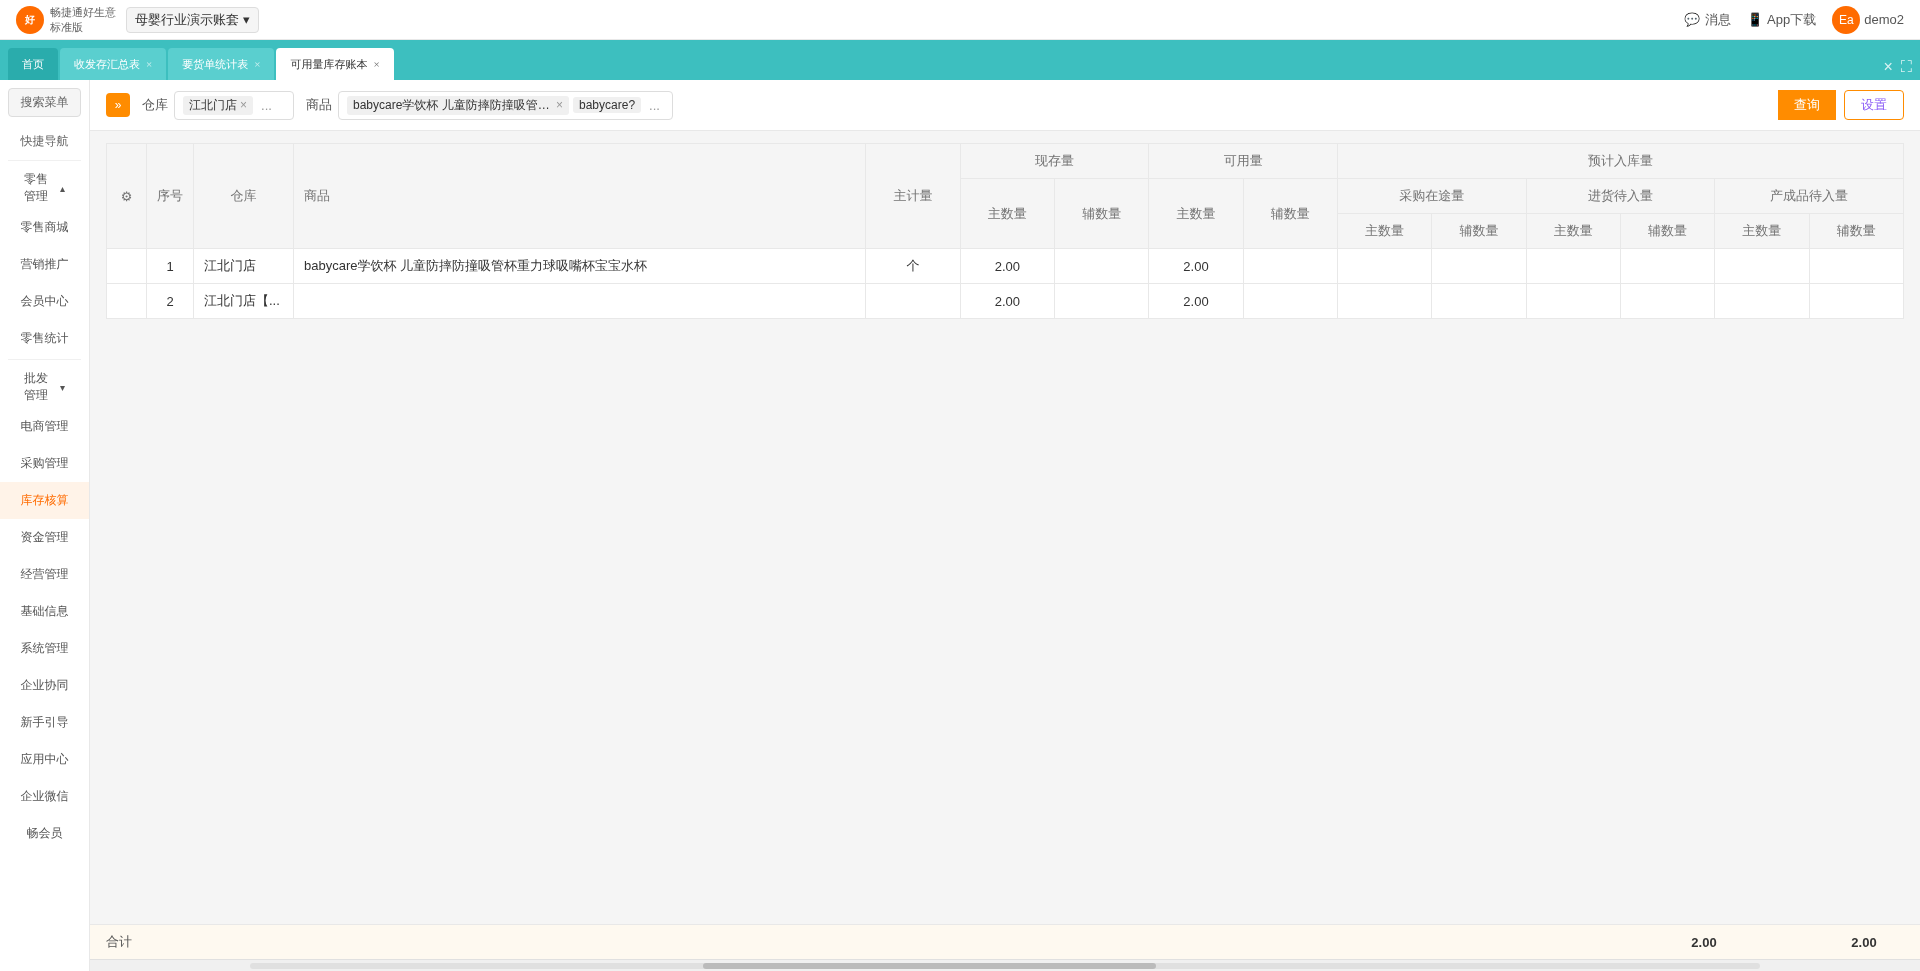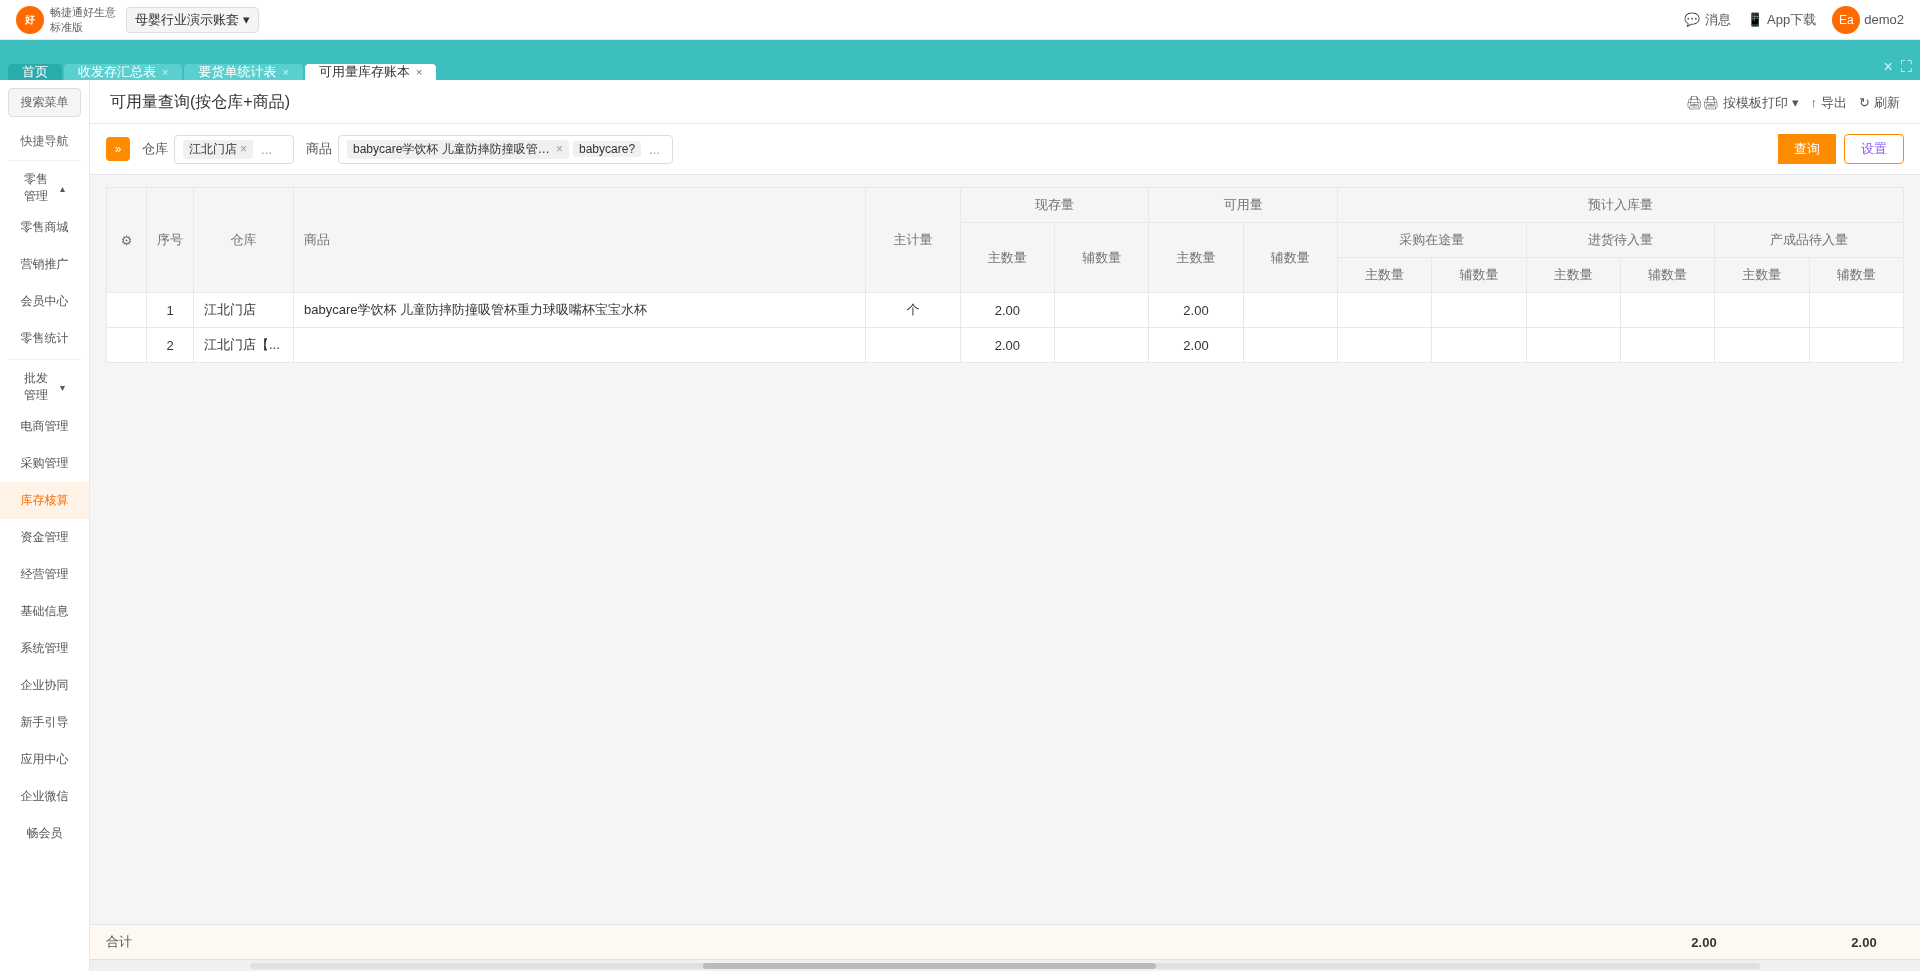--- a/index.html
+++ b/index.html
@@ -83,29 +83,30 @@
     .tab-bar {
       height: 40px;
       background: #3dbfbf;
       display: flex;
       align-items: flex-end;
       padding: 0 8px;
       flex-shrink: 0;
       gap: 2px;
     }
     .tab {
-      height: 16px;
+      height: 32px;
       padding: 0 14px;
       border-radius: 4px 4px 0 0;
       display: flex;
       align-items: center;
       gap: 6px;
-      font-size: 13px;
+      font-size: 11px;
       cursor: pointer;
       white-space: nowrap;
+      font-family: Liberation Serif, serif;
     }
     .tab-home {
       background: #2aacac;
       color: white;
     }
     .tab-inactive {
       background: #5acfcf;
       color: white;
     }
     .tab-active {
@@ -551,38 +552,20 @@
     <div class="sidebar-item">
       <span class="sidebar-item-label">企业微信</span>
     </div>
     <div class="sidebar-item">
       <span class="sidebar-item-label">畅会员</span>
     </div>
   </div>
 
   <div class="content-area">
 
-    <div class="page-header">
-      <div class="page-title">可用量查询(按仓库+商品)</div>
-      <div class="page-header-actions">
-        <div class="header-action-item">
-          <span class="print-icon">🖨</span>
-          <span>按模板打印</span>
-          <span class="arrow-down"></span>
-        </div>
-        <div class="header-action-item">
-          <span>↑</span>
-          <span>导出</span>
-        </div>
-        <div class="header-action-item">
-          <span>↻</span>
-          <span>刷新</span>
-        </div>
-      </div>
-    </div>
 
     <div class="filter-bar">
       <div class="filter-toggle">
         <span>»</span>
       </div>
       <div class="filter-group">
         <span class="filter-label">仓库</span>
         <div class="filter-input">
           <div class="filter-tag">
             <span>江北门店</span>

